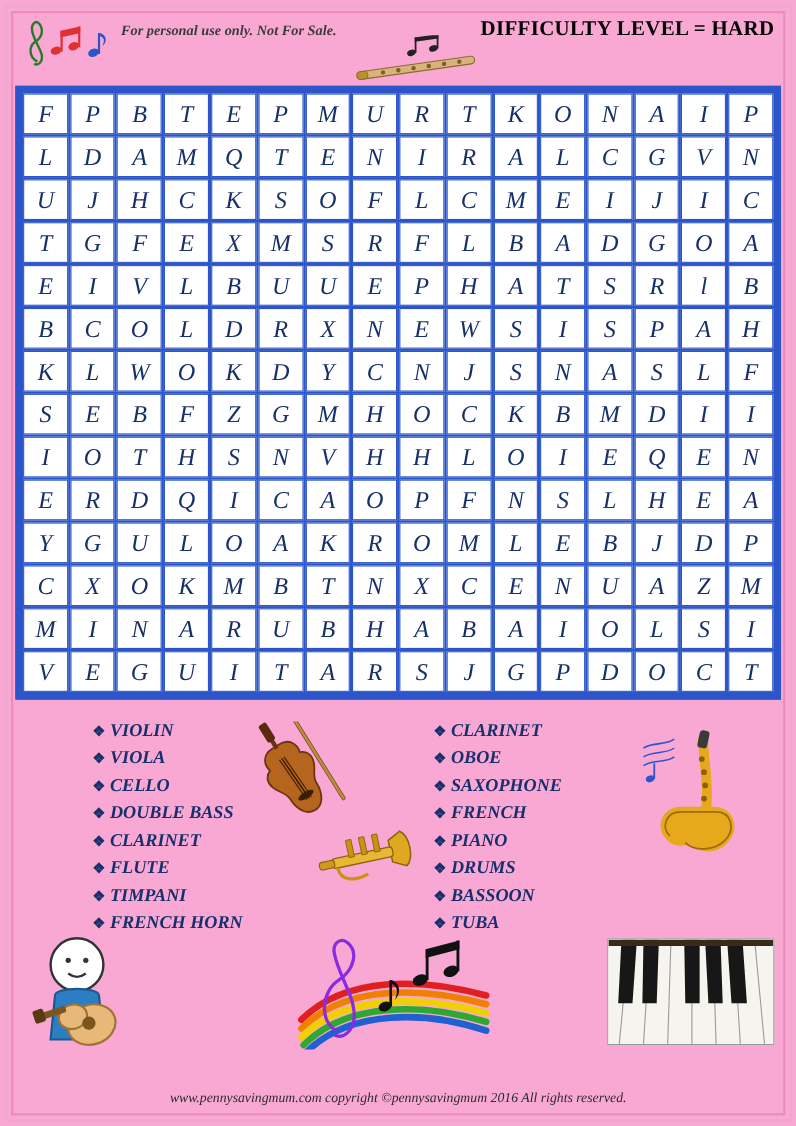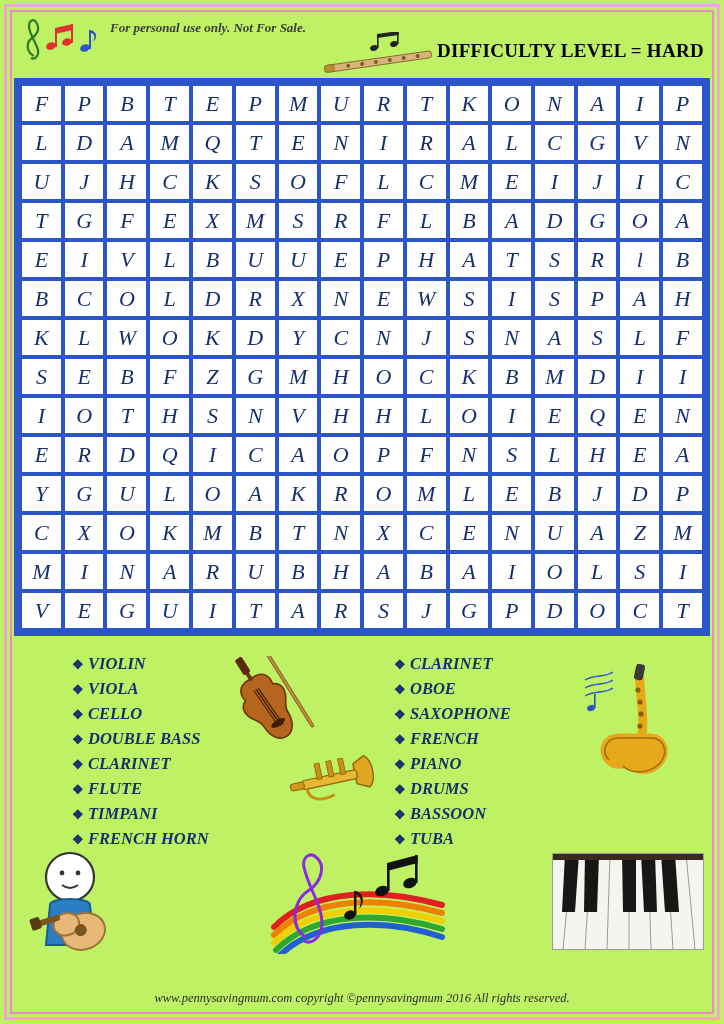--- a/index.html
+++ b/index.html
@@ -11,21 +11,21 @@
     width: 724px;
     height: 1024px;
     font-family: "Liberation Serif", serif;
     overflow: hidden;
   }
   #page {
     position: relative;
     width: 724px;
     height: 1024px;
     box-sizing: border-box;
-    background: #bef264;
+    background: #f9a8d4;
   }
   
   .border-outer {
     position: absolute;
     left: 4px; top: 4px; right: 4px; bottom: 4px;
     border: 3px solid #f0a8d0;
     box-sizing: border-box;
   }
   .border-inner {
     position: absolute;
@@ -58,21 +58,20 @@
   .difficulty {
     position: absolute;
     right: 6px;
     top: 2px;
     font-family: "Liberation Serif", serif;
     font-weight: bold;
     font-size: 19px;
     color: #000000;
     letter-spacing: 0.3px;
     white-space: nowrap;
-    margin-top: 24px;
   }
   .music-notes-deco {
     position: absolute;
     left: 4px;
     top: 0px;
     width: 92px;
     height: 48px;
   }
   .flute-deco {
     position: absolute;
@@ -123,21 +122,21 @@
   
   .words-section {
     position: relative;
     margin-top: 16px;
     height: 195px;
   }
   .word-col {
     position: absolute;
     top: 0;
   }
-  .word-col.left { left: 58px; }
+  .word-col.left { left: 70px; }
   .word-col.right { left: 380px; }
   .word-item {
     font-family: "Liberation Serif", serif;
     font-style: italic;
     font-weight: bold;
     font-size: 16.5px;
     color: #17306b;
     line-height: 24px;
     white-space: nowrap;
   }

